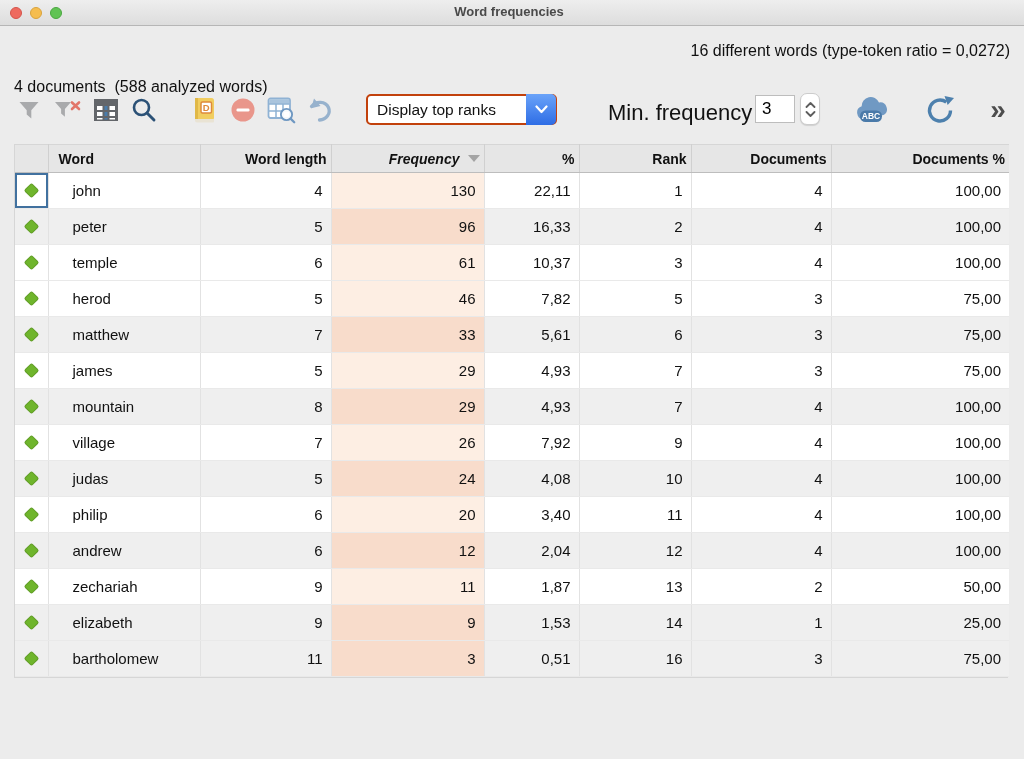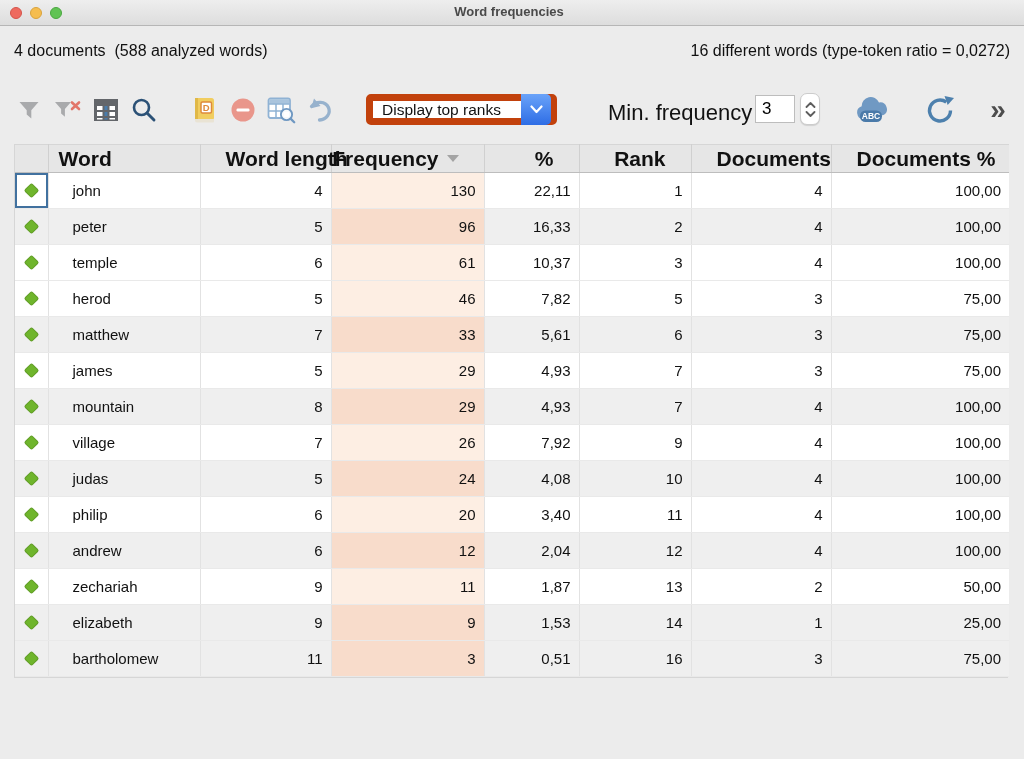--- a/index.html
+++ b/index.html
@@ -20,27 +20,27 @@
   .titlebar .title {
     position:absolute; left:0; right:6px; top:4px; text-align:center;
     font-size:13px; font-weight:bold; color:#4a4a4a;
   }
   .tl { position:absolute; top:7px; width:12px; height:12px; border-radius:50%; }
   .tl.red    { left:10px;  background:#ee6a5f; border:0.5px solid #d5544a; }
   .tl.yellow { left:30px;  background:#f5bd4f; border:0.5px solid #d9a33c; }
   .tl.green  { left:50px;  background:#61c354; border:0.5px solid #4aa73f; }
   
   .summary span { position:absolute; top:42px; font-size:16px; white-space:pre; }
-  .summary .left { left:14px; }
+  .summary .left { left:14px;margin-top:36px; }
   .summary .right { right:14px; }
   
   .tool { position:absolute; top:95px; height:30px; display:flex; align-items:center; justify-content:center; cursor:default; }
   .dropdown {
     position:absolute; left:366px; top:94px; width:191px; height:31px;
-    background:#ffffff; border:7px solid #c2410c; border-radius:5px;
+    background:#ffffff; border:2px solid #c2410c; border-radius:5px;
     display:flex; align-items:center;
   }
   .dropdown .dd-text { flex:1; padding-left:9px; font-size:15.5px; }
   .dropdown .dd-btn {
     width:30px; height:31px; margin:-1px -1px -1px 0;
     border-radius:0 5px 5px 0;
     background:linear-gradient(#6aa3f9,#2e6de5);
     display:flex; align-items:center; justify-content:center;
   }
   .minfreq-label { position:absolute; left:608px; top:100px; font-size:22px; }
@@ -57,23 +57,23 @@
   }
   .overflow-glyph { font-size:28px; font-weight:bold; color:#4d4d4d; line-height:1; }
   
   .grid-wrap {
     position:absolute; left:14px; top:144px; width:994px;
     border:1px solid #d6d6d6; border-top:none;
     background:#fff;
   }
   table { border-collapse:collapse; table-layout:fixed; width:994px; }
   th {
-    height:28px; background:#e6e6e6; font-size:21px; font-weight:bold;
+    height:28px; background:#e6e6e6; font-size:14px; font-weight:bold;
     border-right:1px solid #d0d0d0; border-bottom:1px solid #bdbdbd; border-top:1px solid #d6d6d6;
-    padding:0 25px; text-align:right; white-space:nowrap;
+    padding:0 4px; text-align:right; white-space:nowrap;
   }
   th.h-word { text-align:left; padding-left:10px; }
   th:last-child { border-right:none;margin-top:8px; }
   td {
     height:36px; font-size:15px; padding:0 8px;
     border-right:1px solid #e2e2e2; border-bottom:1px solid #e9e9e9;
     text-align:right; white-space:nowrap; background:#fff;
   }
   td:last-child { border-right:none; }
   tr.alt td { background:#efefef; }
@@ -85,21 +85,21 @@
   .diamond {
     display:inline-block; width:11px; height:11px; margin-top:3px;
     background:#6fb52c; border:1px solid #5d9a21; border-radius:2px;
     transform:rotate(45deg);
   }
   .sort-tri {
     display:inline-block; width:0; height:0; margin-left:8px; margin-bottom:1px;
     border-left:6px solid transparent; border-right:6px solid transparent;
     border-top:7px solid #a4a4a4;
   }
-  .hdr-flex { display:flex; align-items:center; justify-content:flex-end; }
+  .hdr-flex { display:flex; align-items:center; justify-content:flex-end;font-style:italic; }
 </style>
 </head>
 <body>
 
 <div class="titlebar">
   <span class="tl red"></span>
   <span class="tl yellow"></span>
   <span class="tl green"></span>
   <div class="title">Word frequencies</div>
 </div>

